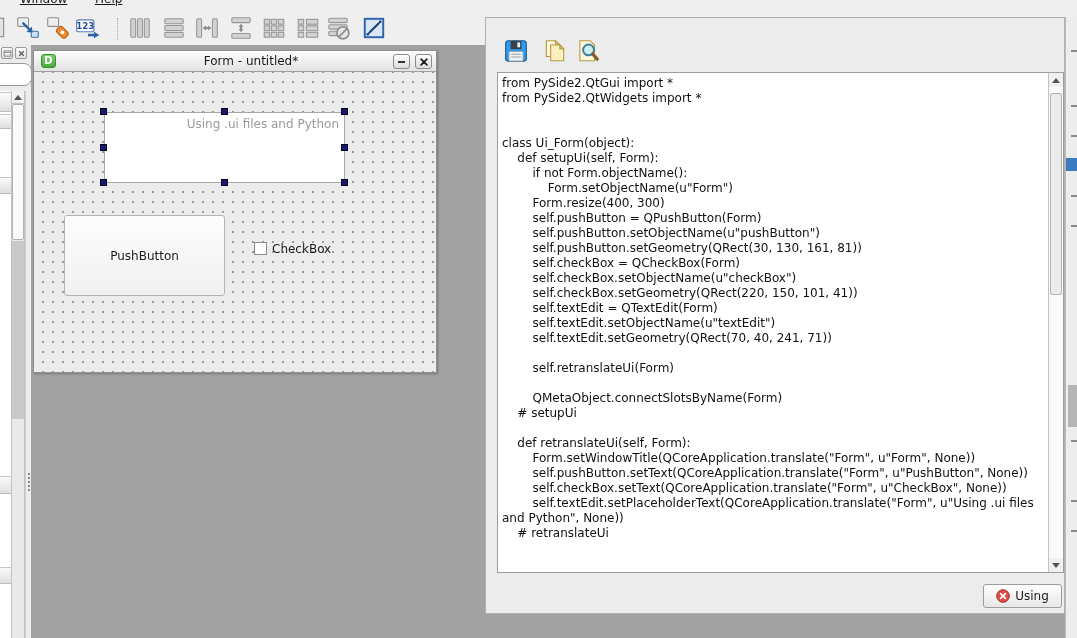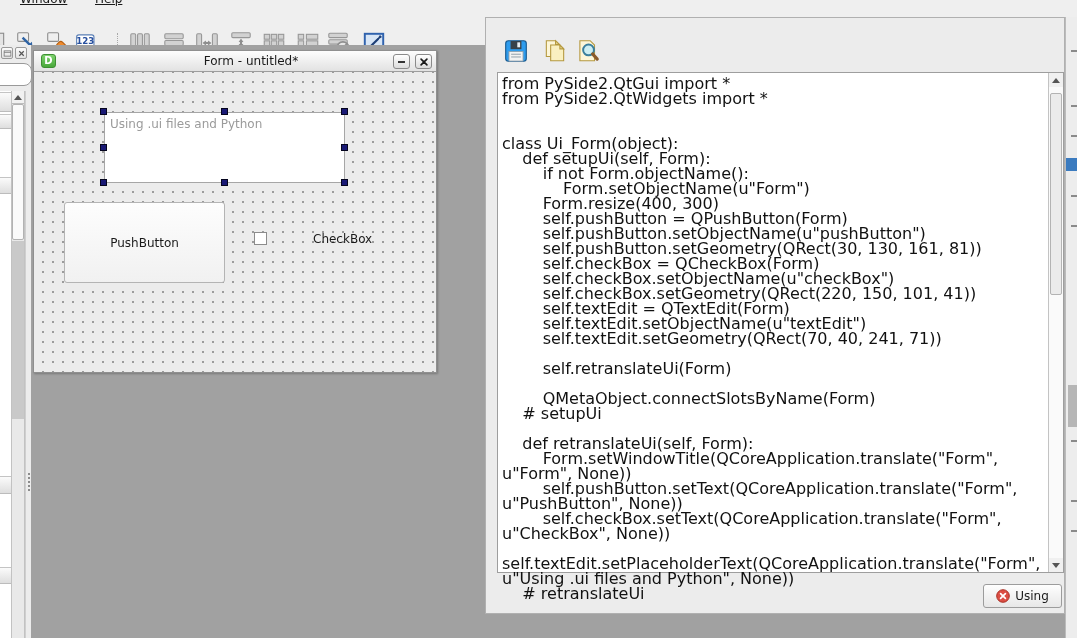--- a/index.html
+++ b/index.html
@@ -5,21 +5,21 @@
   * { margin:0; padding:0; box-sizing:border-box; }
   html,body { background:#888; }
   body { font-family:"DejaVu Sans","Liberation Sans",sans-serif; }
   #screen { position:relative; width:1077px; height:638px; background:#efefef; overflow:hidden; }
 
   
   .menubar { position:absolute; left:0; top:0; width:1077px; height:9px; background:#efefef; overflow:hidden; }
   .menubar .mi { position:absolute; top:-8px; font-size:12px; color:#1a1a1a; text-decoration:underline; }
 
   
-  .toolbar { position:absolute; left:0; top:24px; width:485px; height:36px; background:#efefef; }
+  .toolbar { position:absolute; left:0; top:9px; width:485px; height:36px; background:#efefef; }
   .tbi { position:absolute; top:6px; width:26px; height:26px; }
   .tbi svg { width:26px; height:26px; display:block; }
   .tb-sep { position:absolute; left:117px; top:9px; height:22px; width:0; border-left:1px dotted #a8a8a8; }
 
   
   .leftdock { position:absolute; left:0; top:45px; width:31px; height:593px; background:#ececec; }
   .dock-btn { position:absolute; top:2px; width:12px; height:12px; background:linear-gradient(#fbfbfb,#e3e3e3); border:1px solid #9a9a9a; border-radius:2px; display:flex; align-items:center; justify-content:center; }
   .dock-btn svg { width:9px; height:9px; display:block; }
   .searchbox { position:absolute; left:-8px; top:18px; width:40px; height:23px; background:#fff; border:1px solid #9a9a9a; border-radius:8px; font-size:11px; padding:0 6px; outline:none; }
   .wb-list { position:absolute; left:0; top:46px; width:11px; height:547px; background:#fff; }
@@ -38,33 +38,33 @@
   
   .formwin { position:absolute; left:33px; top:50px; width:404px; height:323px; background:#ececec; border:1px solid #8f8f8f; box-shadow:1px 1px 2px rgba(0,0,0,.25); }
   .fw-titlebar { position:relative; height:21px; background:linear-gradient(#fdfdfd,#e2e2e2); border-bottom:1px solid #9e9e9e; }
   .fw-dicon { position:absolute; left:7px; top:3px; width:15px; height:14px; background:linear-gradient(#7ed36e,#49a83b); border:1px solid #3e8f33; border-radius:3px; color:#fff; font-size:10px; font-weight:bold; text-align:center; line-height:12px; }
   .fw-title { position:absolute; left:0; right:0; top:0; text-align:center; font-size:12px; color:#1a1a1a; line-height:20px;margin-left:32px; }
   .fw-btn { position:absolute; top:3px; width:17px; height:15px; background:linear-gradient(#ffffff,#dcdcdc); border:1px solid #8a8a8a; border-radius:3px; display:flex; align-items:center; justify-content:center; }
   .fw-min-bar { width:7px; height:2px; background:#333; }
   .fw-canvas { position:relative; width:402px; height:300px; background:#ececec;
       background-image:radial-gradient(circle,#9c9c9c 0.9px,transparent 1.05px);
       background-size:10px 10px; background-position:4px 5px; }
-  .w-textedit { position:absolute; left:70px; top:40px; width:241px; height:71px; background:#fff; border:1px solid #a6a6a6; padding:4px 5px; font-size:12px; color:#9b9b9b; }
+  .w-textedit { position:absolute; left:70px; top:40px; width:241px; height:71px; background:#fff; border:1px solid #a6a6a6; padding:4px 5px; font-size:12px; color:#9b9b9b;text-align:right; }
   .handle { position:absolute; width:7px; height:7px; background:#191975; border:1px solid #05051e; }
-  .w-pushbutton { position:absolute; left:30px; top:130px; width:161px; height:81px; background:linear-gradient(#fdfdfd,#f1f1f1); border:1px solid #b4b4b4; border-radius:3px; display:flex; align-items:center; justify-content:center; font-size:12px; color:#1a1a1a; }
-  .w-checkbox { position:absolute; left:220px; top:146px; width:101px; height:41px; display:flex; align-items:center;gap:41px; }
+  .w-pushbutton { position:absolute; left:30px; top:143px; width:161px; height:81px; background:linear-gradient(#fdfdfd,#f1f1f1); border:1px solid #b4b4b4; border-radius:3px; display:flex; align-items:center; justify-content:center; font-size:12px; color:#1a1a1a; }
+  .w-checkbox { position:absolute; left:220px; top:156px; width:101px; height:41px; display:flex; align-items:center; }
   .cb-indicator { width:13px; height:13px; background:#fff; border:1px solid #8c8c8c; margin-right:5px; flex:0 0 auto; }
   .cb-label { font-size:12px; color:#1a1a1a; }
 
   
   .codedlg { position:absolute; left:485px; top:17px; width:580px; height:597px; background:#ececec; border:1px solid #b0b0b0; }
   .dlg-tool { position:absolute; top:20px; width:26px; height:26px; cursor:pointer; }
   .dlg-tool svg { width:26px; height:26px; display:block; }
   .codearea { position:absolute; left:11px; top:54px; width:567px; height:501px; background:#fff; border:1px solid #9e9e9e; }
-  .code-text { position:absolute; left:4px; top:3px; right:19px; font-size:16px; line-height:15px; color:#111; white-space:pre-wrap; word-break:break-word; }
+  .code-text { position:absolute; left:4px; top:3px; right:19px; font-size:12px; line-height:15px; color:#111; white-space:pre-wrap; word-break:break-word; }
   .code-scroll { position:absolute; right:0; top:0; width:15px; height:499px; background:#fafafa; border-left:1px solid #c3c3c3; }
   .cs-btn { position:absolute; left:0; width:14px; height:14px; background:#f0f0f0; display:flex; align-items:center; justify-content:center; }
   .cs-thumb { position:absolute; left:1px; top:20px; width:12px; height:202px; background:#ebebeb; border:1px solid #b3b3b3; border-radius:2px; }
   .tri-up { width:0; height:0; border-left:4px solid transparent; border-right:4px solid transparent; border-bottom:5px solid #555; }
   .tri-down { width:0; height:0; border-left:4px solid transparent; border-right:4px solid transparent; border-top:5px solid #555; }
   .closebtn { position:absolute; right:2px; top:566px; width:79px; height:24px; background:linear-gradient(#fefefe,#e7e7e7); border:1px solid #9c9c9c; border-radius:3px; display:flex; align-items:center; justify-content:center; gap:5px; font-size:12px; color:#1a1a1a; cursor:pointer; }
   .closebtn svg { width:14px; height:14px; display:block; }
 
   
   .sliver { position:absolute; left:1065px; top:17px; width:12px; height:621px; background:#ededed; border-left:1px solid #bbb; }

